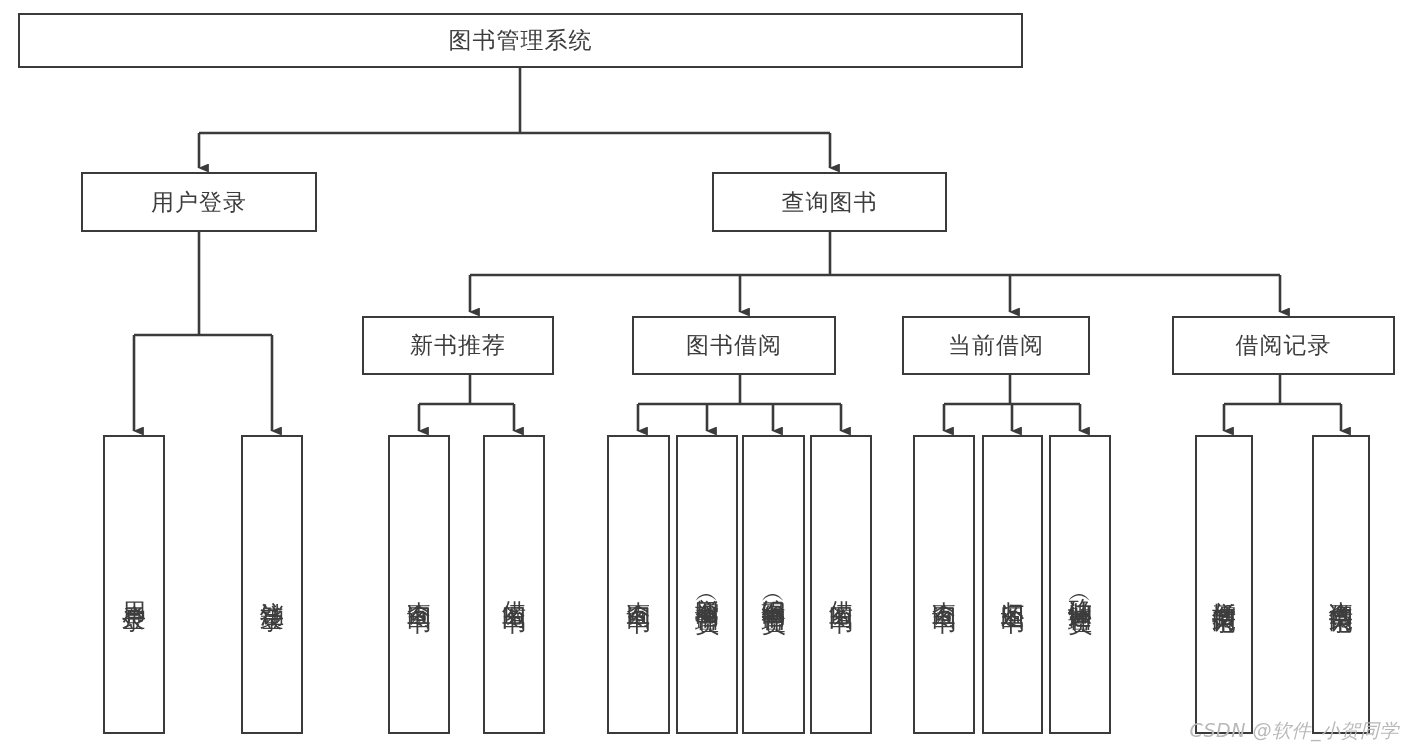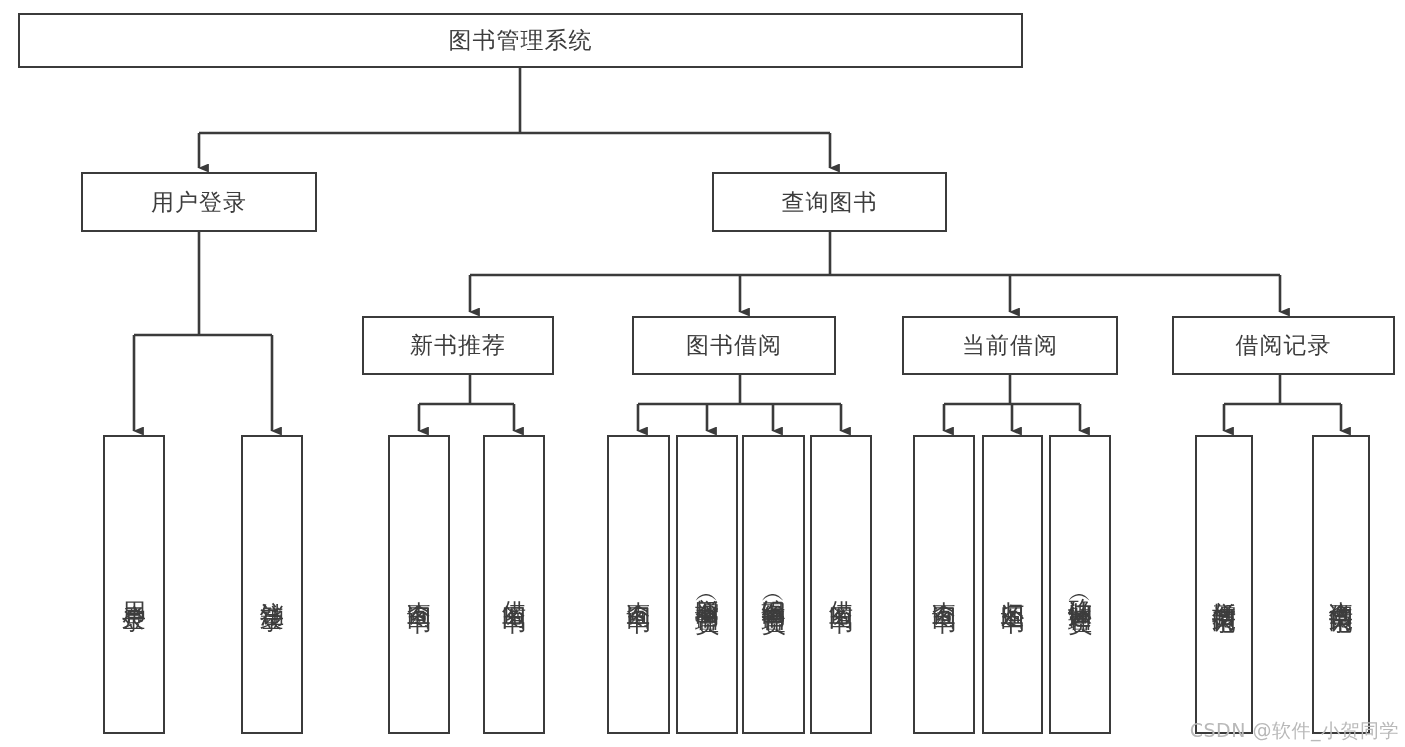--- a/index.html
+++ b/index.html
@@ -61,20 +61,21 @@
   .leaf.tall .vlbl{font-size:24px;letter-spacing:2px;}
   .watermark{
     position:absolute;
     right:6px;
     bottom:3px;
     font-size:19px;
     color:#b9b9b9;
     letter-spacing:0.5px;
     z-index:5;
     white-space:nowrap;
+    font-style:italic;
   }
 </style>
 </head>
 <body>
 
 <div id="canvas">
 
   <svg id="edges" viewBox="0 0 1405 747">
     <defs>
       <marker id="arrow" viewBox="0 0 10 12" refX="5" refY="11" markerWidth="9" markerHeight="11" orient="auto-start-reverse" markerUnits="userSpaceOnUse">
@@ -136,21 +137,21 @@
   <div class="node" style="left:712px;top:172px;width:235px;height:60px;">
     <span class="lbl">查询图书</span>
   </div>
 
   <div class="node" style="left:362px;top:316px;width:192px;height:59px;">
     <span class="lbl">新书推荐</span>
   </div>
   <div class="node" style="left:632px;top:316px;width:204px;height:59px;">
     <span class="lbl">图书借阅</span>
   </div>
-  <div class="node" style="left:902px;top:316px;width:216px;height:59px;">
+  <div class="node" style="left:902px;top:316px;width:188px;height:59px;">
     <span class="lbl">当前借阅</span>
   </div>
   <div class="node" style="left:1172px;top:316px;width:223px;height:59px;">
     <span class="lbl">借阅记录</span>
   </div>
 
   <div class="leaf" style="left:103px;top:435px;width:62px;height:299px;">
     <span class="vlbl">用户登录</span>
   </div>
   <div class="leaf" style="left:241px;top:435px;width:62px;height:299px;">

